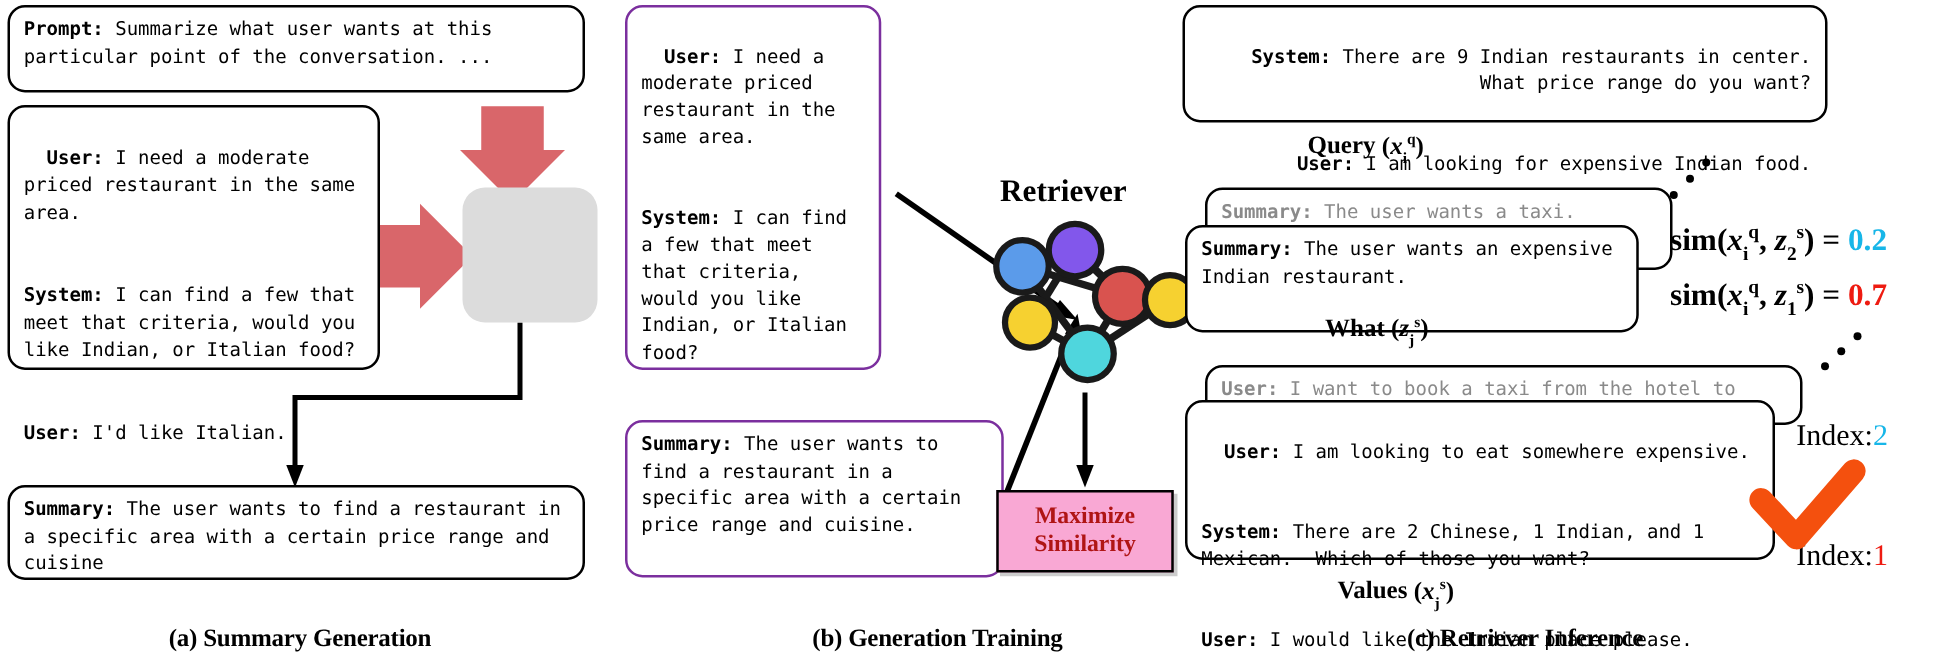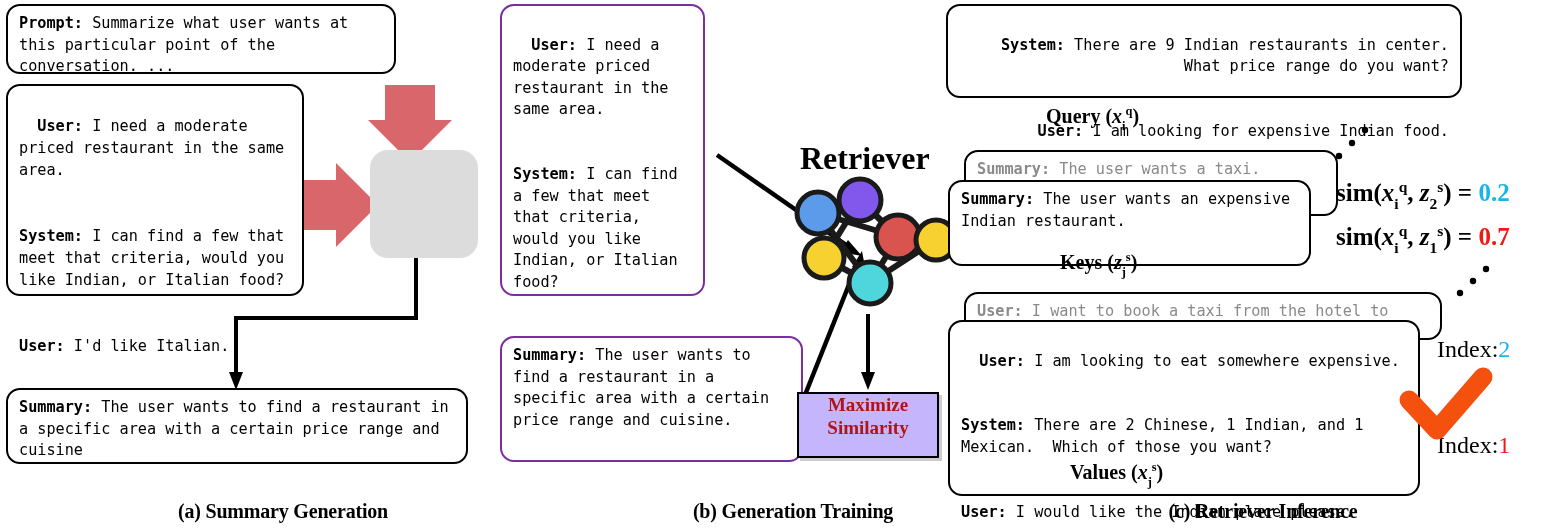--- a/index.html
+++ b/index.html
@@ -14,48 +14,47 @@
     font-family:"DejaVu Sans Mono","Liberation Mono",monospace;
     font-size:15.2px;line-height:1.42;color:#000;
     padding:7px 11px;white-space:pre-wrap;z-index:6;
   }
   .box.purple{border-color:#7b2f9e;}
   .box.ghost{color:#8a8a8a;z-index:4;}
   .box.ghost b{color:#8a8a8a;}
   .box b{font-weight:bold;}
 
   .sqbox{
-    position:absolute;box-sizing:border-box;background:#c4b5fd;
+    position:absolute;box-sizing:border-box;background:#f9a8d4;
     border:2px solid #000;border-radius:0;
     box-shadow:3px 3px 0 rgba(0,0,0,.20);
-    display:flex;justify-content:center;text-align:center;
+    display:flex;align-items:center;justify-content:center;text-align:center;
     z-index:6;
   }
   .maxsim{
     font-family:"Liberation Serif","DejaVu Serif",serif;
     font-weight:bold;font-size:19px;line-height:1.2;color:#b01515;
   }
 
   .cap{
     position:absolute;font-family:"Liberation Serif","DejaVu Serif",serif;
     font-weight:bold;font-size:20px;color:#000;text-align:center;z-index:8;
     letter-spacing:-0.2px;
-    padding-left:43px;
   }
   .sublabel{
     position:absolute;font-family:"Liberation Serif","DejaVu Serif",serif;
     font-weight:bold;font-size:20px;color:#000;text-align:left;z-index:8;
   }
   .sublabel i{font-style:italic;}
   sup,sub{font-size:62%;}
   sub{position:relative;top:2px;}
 
   .retriever-title{
     position:absolute;font-family:"Liberation Serif","DejaVu Serif",serif;
-    font-weight:bold;font-size:32px;color:#000;z-index:8;white-space:nowrap;
+    font-weight:bold;font-size:25px;color:#000;z-index:8;white-space:nowrap;
   }
 
   .eq{
     position:absolute;font-family:"Liberation Serif","DejaVu Serif",serif;
     font-weight:bold;font-size:25px;color:#000;white-space:nowrap;z-index:8;
   }
   .eq .val-cyan{color:#17b6e8;}
   .eq .val-red{color:#ee1b11;}
   .eq i{font-style:italic;}
 
@@ -140,21 +139,21 @@
       <circle cx="1352" cy="143" r="3.2"></circle>
       <circle cx="1365" cy="130" r="3.2"></circle>
   </g>
   <g fill="#000">
     <circle cx="1460" cy="293" r="3.2"></circle>
       <circle cx="1473" cy="281" r="3.2"></circle>
       <circle cx="1486" cy="269" r="3.2"></circle>
   </g>
 </svg>
 
-<div class="box" style="left:6px;top:4px;width:390px;height:70px;"><b>Prompt:</b><span> Summarize what user wants at this particular point of the conversation. ...</span></div>
+<div class="box" style="left:6px;top:4px;width:462px;height:70px;"><b>Prompt:</b><span> Summarize what user wants at this particular point of the conversation. ...</span></div>
 
 <div class="box" style="left:6px;top:84px;width:298px;height:212px;line-height:1.45;">
   <b>User:</b><span> I need a moderate priced restaurant in the same area.</span>
   <br><br><b>System:</b><span> I can find a few that meet that criteria, would you like Indian, or Italian food?</span>
   <br><br><b>User:</b><span> I'd like Italian.</span>
 </div>
 
 <div class="llm-plate" style="left:370px;top:150px;width:108px;height:108px;"></div>
 
 <div class="box" style="left:6px;top:388px;width:462px;height:76px;"><b>Summary:</b><span> The user wants to find a restaurant in a specific area with a certain price range and cuisine</span></div>
@@ -187,36 +186,36 @@
 <div class="sublabel" style="left:1046px;top:104px;width:320px;">
   <span>Query</span>
   <span>(<i>x</i><sub>i</sub><sup>q</sup>)</span>
 </div>
 
 <div class="box ghost" style="left:964px;top:150px;width:374px;height:66px;"><b>Summary:</b><span> The user wants a taxi.</span></div>
 
 <div class="box" style="left:948px;top:180px;width:363px;height:86px;"><b>Summary:</b><span> The user wants an expensive Indian restaurant.</span></div>
 
 <div class="sublabel" style="left:1060px;top:250px;width:200px;">
-  <span>Keys</span>
+  <span>What</span>
   <span>(<i>z</i><sub>j</sub><sup>s</sup>)</span>
 </div>
 
 <div class="eq" style="left:1336px;top:178px;">
   <span>sim(<i>x</i><sub>i</sub><sup>q</sup>, <i>z</i><sub>2</sub><sup>s</sup>) =</span>
   <span class="val-cyan">0.2</span>
 </div>
 <div class="eq" style="left:1336px;top:222px;">
   <span>sim(<i>x</i><sub>i</sub><sup>q</sup>, <i>z</i><sub>1</sub><sup>s</sup>) =</span>
   <span class="val-red">0.7</span>
 </div>
 
 <div class="box ghost" style="left:964px;top:292px;width:478px;height:48px;"><b>User:</b><span> I want to book a taxi from the hotel to</span></div>
 
-<div class="box" style="left:948px;top:320px;width:472px;height:176px;">
+<div class="box" style="left:948px;top:320px;width:472px;height:128px;">
   <b>User:</b><span> I am looking to eat somewhere expensive.</span>
   <br><br><b>System:</b><span> There are 2 Chinese, 1 Indian, and 1 Mexican.  Which of those you want?</span>
   <br><br><b>User:</b><span> I would like the Indian place please.</span>
 </div>
 
 <div class="sublabel" style="left:1070px;top:460px;width:240px;">
   <span>Values</span>
   <span>(<i>x</i><sub>j</sub><sup>s</sup>)</span>
 </div>
 

